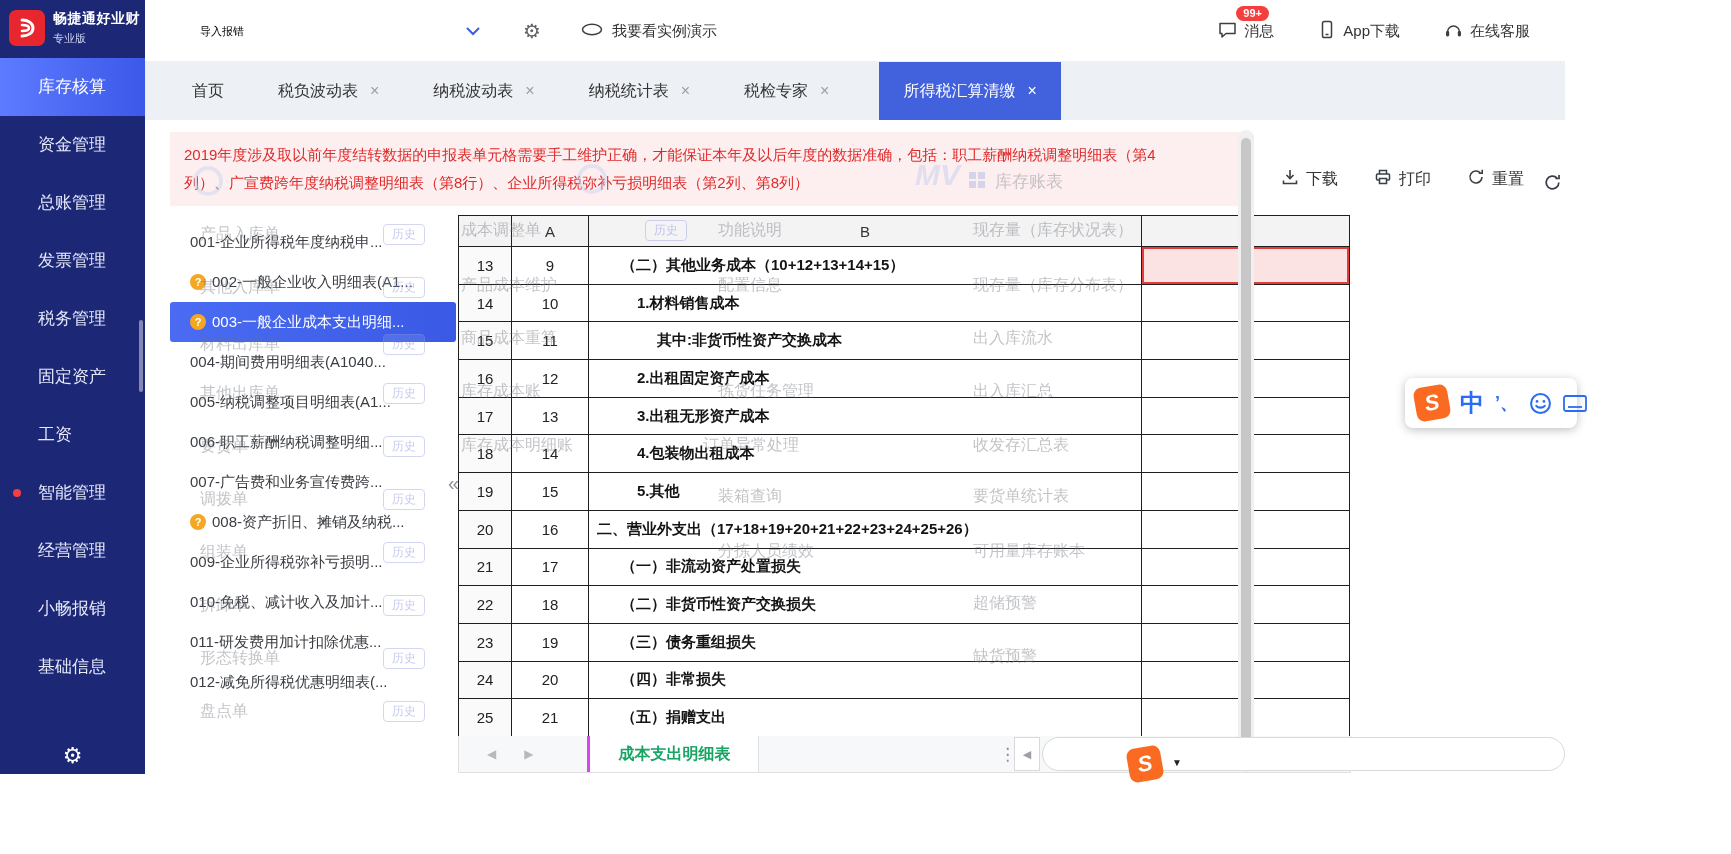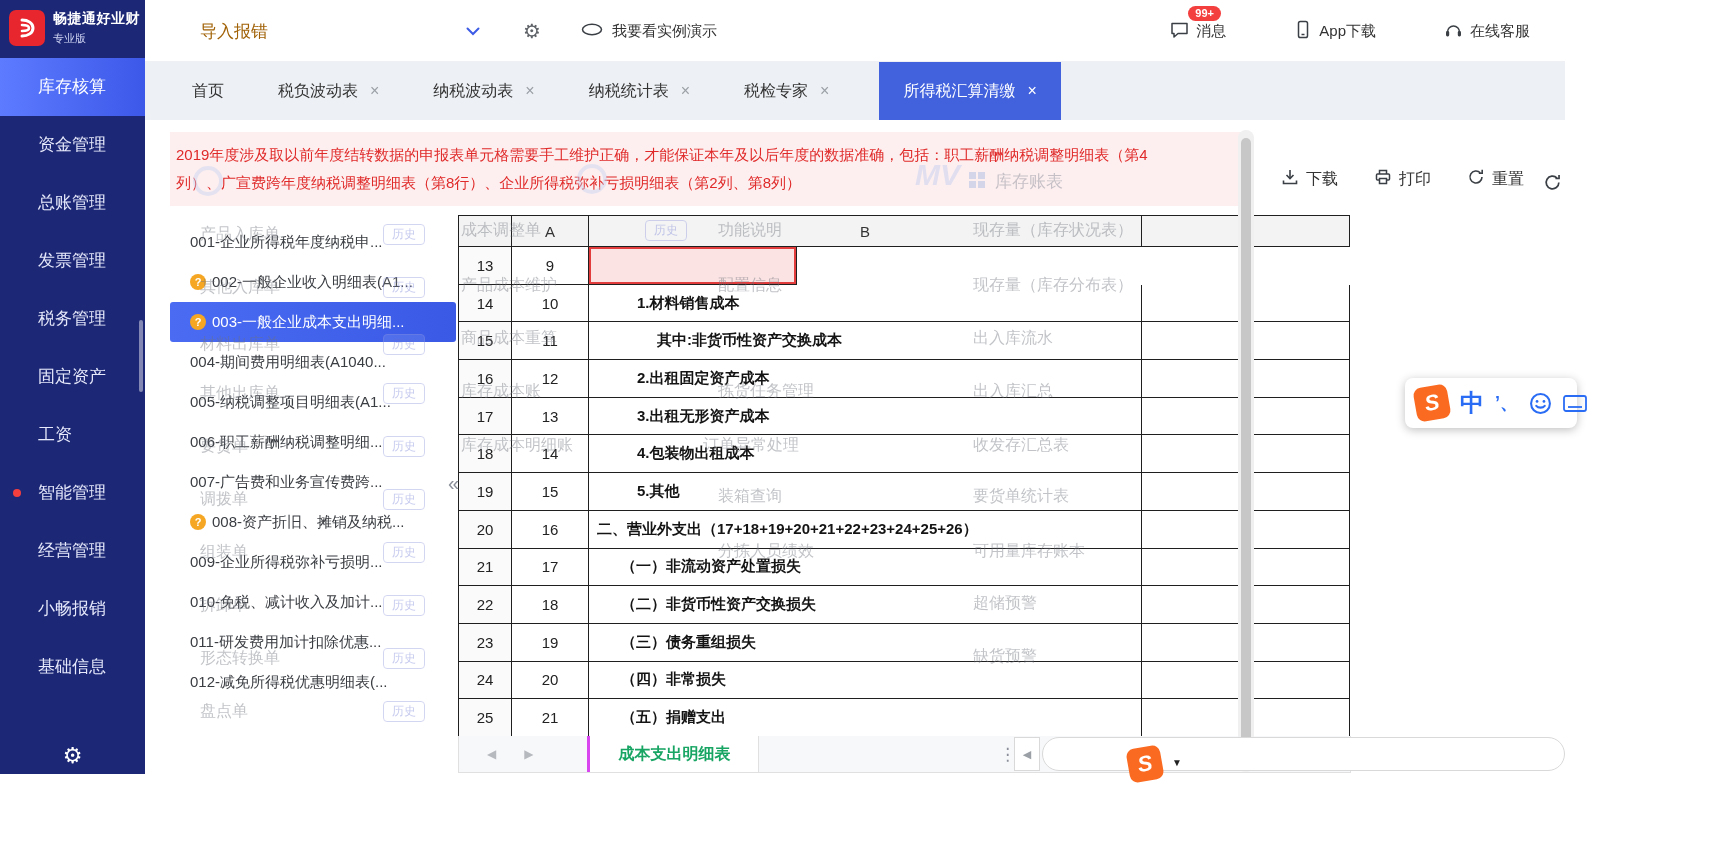--- a/index.html
+++ b/index.html
@@ -15,38 +15,38 @@
   .logo-text .l2 { color:#cdd3f2; font-size:11px; margin-top:3px; }
   .side-item { position:relative; height:58px; line-height:58px; padding-left:38px; color:#e6e9fb; font-size:17px; cursor:pointer; white-space:nowrap; }
   .side-item.active { background:linear-gradient(90deg,#5d7bff,#3c58e9); color:#fff; }
   .ndot { position:absolute; left:13px; top:50%; margin-top:-4px; width:8px; height:8px; border-radius:50%; background:#f43f3f; }
   .side-scroll { position:absolute; right:2px; top:320px; width:4px; height:72px; border-radius:2px; background:rgba(255,255,255,.45); }
   .side-gear { position:absolute; left:0; right:0; bottom:5px; text-align:center; color:#fff; font-size:22px; cursor:pointer; }
 
   
   .topbar { position:absolute; left:145px; top:0; width:1420px; height:62px; background:#fff; border-bottom:1px solid #eef0f3; z-index:2; }
   .import-group { position:absolute; left:55px; top:0; height:62px; width:280px; display:flex; align-items:center; justify-content:space-between; cursor:pointer; }
-  .import-label { font-size:17px; color:#a16207; }
+  .import-label { font-size:11px; color:#000000; }
   .gear-top { position:absolute; left:378px; top:0; height:62px; display:flex; align-items:center; font-size:20px; color:#5f6368; cursor:pointer; }
   .demo-group { position:absolute; left:436px; top:0; height:62px; display:flex; align-items:center; gap:9px; cursor:pointer; }
   .demo-label { font-size:15px; color:#333; }
-  .top-right { position:absolute; right:35px; top:0; height:62px; display:flex; align-items:center; gap:68px; }
+  .top-right { position:absolute; right:35px; top:0; height:62px; display:flex; align-items:center; gap:44px; }
   .tr-item { position:relative; display:flex; align-items:center; gap:7px; font-size:15px; color:#333; cursor:pointer; }
   .badge { position:absolute; left:18px; top:-15px; background:#f43f3f; color:#fff; font-size:11px; line-height:15px; padding:0 7px; border-radius:9px; font-weight:bold; }
 
   
   .tabbar { position:absolute; left:145px; top:62px; width:1420px; height:58px; background:#edf0f5; display:flex; align-items:center; padding-left:43px; z-index:2; }
   .tab { display:flex; align-items:center; height:58px; padding:0 4px; margin-right:46px; font-size:16px; color:#333; cursor:pointer; white-space:nowrap; }
   .tab .tab-close { margin-left:12px; color:#9aa0a6; font-size:16px; }
   .tab.active { background:#4161dd; color:#fff; padding:0 24px; margin-right:0; }
   .tab.active .tab-close { color:#fff; }
 
   
   .content { position:absolute; left:145px; top:120px; width:1420px; height:654px; background:#fff; }
-  .notice { position:absolute; left:25px; top:12px; width:1078px; min-height:74px; background:#fdefef; color:#e02a2a; font-size:15px; line-height:28px; padding:9px 6px; z-index:1; }
+  .notice { position:absolute; left:25px; top:12px; width:1078px; min-height:74px; background:#fdefef; color:#e02a2a; font-size:15px; line-height:28px; padding:9px 14px; z-index:1; }
   .actions { position:absolute; left:1136px; top:48px; display:flex; gap:36px; z-index:2; }
   .action-btn { display:flex; align-items:center; gap:7px; font-size:16px; color:#333; cursor:pointer; white-space:nowrap; }
   .refresh-float { position:absolute; left:1398px; top:53px; cursor:pointer; z-index:2; }
 
   
   .form-panel { position:absolute; left:25px; top:96px; width:286px; padding-top:6px; list-style:none; z-index:1; }
   .form-item { position:relative; height:40px; display:flex; align-items:center; padding-left:20px; font-size:15px; color:#3a3d42; cursor:pointer; white-space:nowrap; overflow:hidden; }
   .form-item.active { background:linear-gradient(90deg,#4a6bf2,#3a5ae6); color:#fff; border-radius:3px; }
   .help-dot { width:16px; height:16px; border-radius:50%; background:#f5a623; color:#fff; font-size:11px; font-weight:bold; display:flex; align-items:center; justify-content:center; margin-right:6px; flex:none; }
   .collapse-handle { position:absolute; left:303px; top:352px; font-size:20px; color:#8a8f99; cursor:pointer; z-index:2; }
@@ -349,20 +349,21 @@
         <div class="cell c-num"></div>
         <div class="cell c-a">A</div>
         <div class="cell c-b">B</div>
         <div class="cell c-c">C</div>
       </div>
       <div class="tbody">
 
       <div class="trow">
             <div class="cell c-num">13</div>
             <div class="cell c-a">9</div>
+            <div class="cell c-b ind1">（二）其他业务成本（10+12+13+14+15）</div>
             <div class="cell c-c hl"></div>
           </div>
           <div class="trow">
             <div class="cell c-num">14</div>
             <div class="cell c-a">10</div>
             <div class="cell c-b ind2">1.材料销售成本</div>
             <div class="cell c-c"></div>
           </div>
           <div class="trow">
             <div class="cell c-num">15</div>

